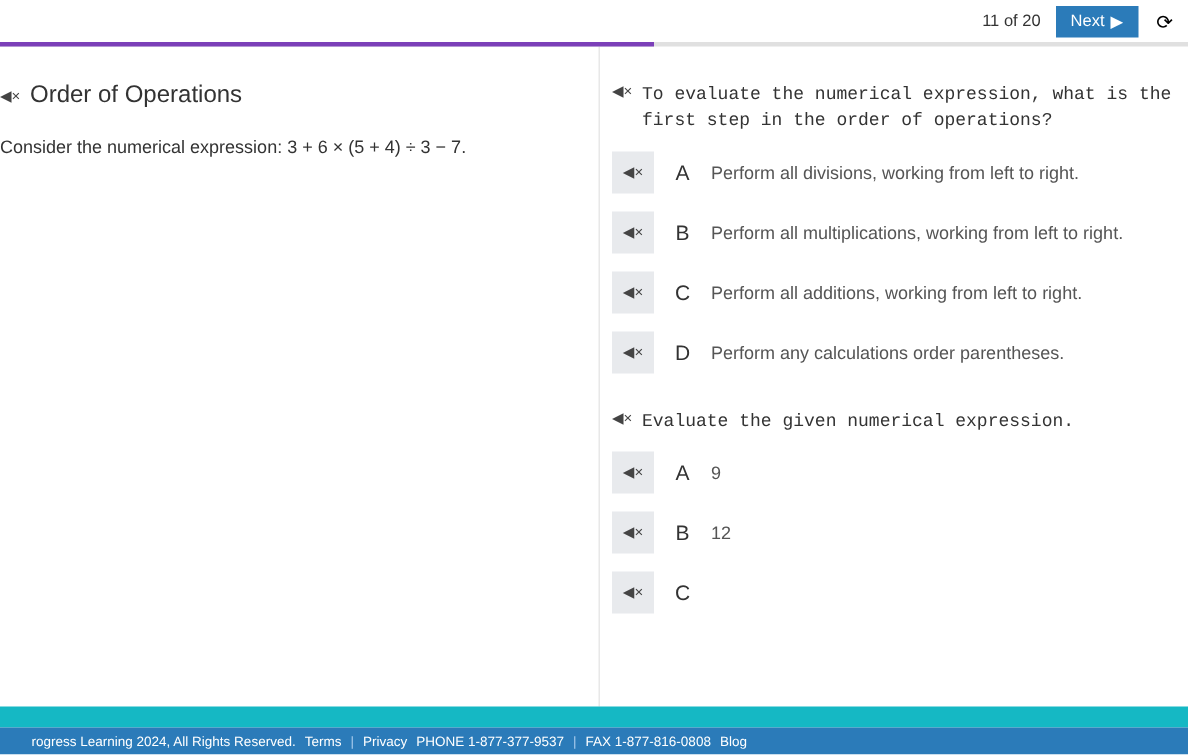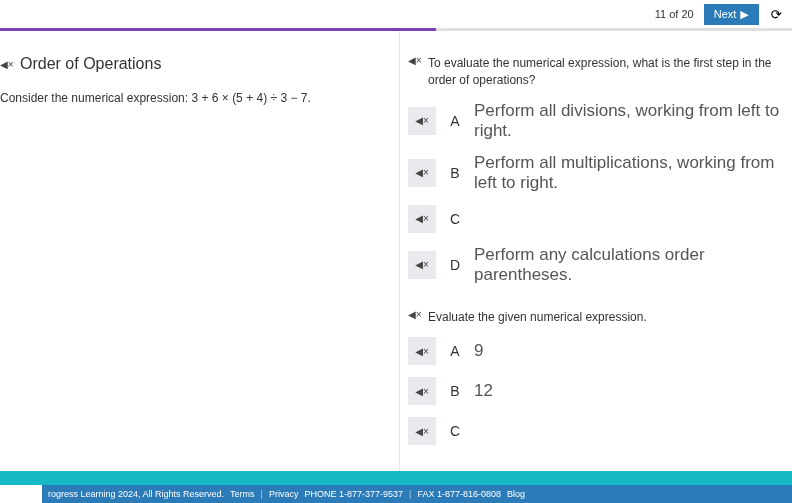--- a/index.html
+++ b/index.html
@@ -82,20 +82,21 @@
       display: flex;
       align-items: flex-start;
       gap: 6px;
       margin-bottom: 12px;
       margin-top: 8px;
     }
     .question-text {
       font-size: 12px;
       color: #333;
       line-height: 1.4;
+      font-family: Liberation Mono, monospace;
     }
     .speaker-icon {
       font-size: 10px;
       color: #444;
       cursor: pointer;
       min-width: 14px;
       display: inline-block;
     }
     .speaker-icon-small {
       width: 28px;
@@ -115,38 +116,37 @@
       margin-bottom: 12px;
       cursor: pointer;
     }
     .option-letter {
       width: 38px;
       font-size: 14px;
       color: #333;
       text-align: center;
     }
     .option-text {
-      font-size: 17px;
+      font-size: 12px;
       color: #555;
       flex: 1;
     }
     .footer {
       position: absolute;
       bottom: 0;
       left: 0;
       right: 0;
       height: 18px;
       background: #2b7bb9;
       color: #fff;
       font-size: 9px;
       display: flex;
       align-items: center;
-      padding: 0 6px;
+      padding: 0 21px;
       gap: 6px;
-      margin-left: 42px;
     }
     .footer-teal {
       position: absolute;
       bottom: 18px;
       left: 0;
       right: 0;
       height: 14px;
       background: #15b8c4;
     }
     .footer a { color: #fff; text-decoration: none; text-align: right; }
@@ -191,20 +191,21 @@
       <div class="option-text">Perform all divisions, working from left to right.</div>
     </div>
     <div class="option-row">
       <div class="speaker-icon-small">◀×</div>
       <div class="option-letter">B</div>
       <div class="option-text">Perform all multiplications, working from left to right.</div>
     </div>
     <div class="option-row">
       <div class="speaker-icon-small">◀×</div>
       <div class="option-letter">C</div>
+      <div class="option-text">Perform all additions, working from left to right.</div>
     </div>
     <div class="option-row">
       <div class="speaker-icon-small">◀×</div>
       <div class="option-letter">D</div>
       <div class="option-text">Perform any calculations order parentheses.</div>
     </div>
 
     <div class="question-row" style="margin-top:24px;">
       <span class="speaker-icon">◀×</span>
       <span class="question-text">Evaluate the given numerical expression.</span>

